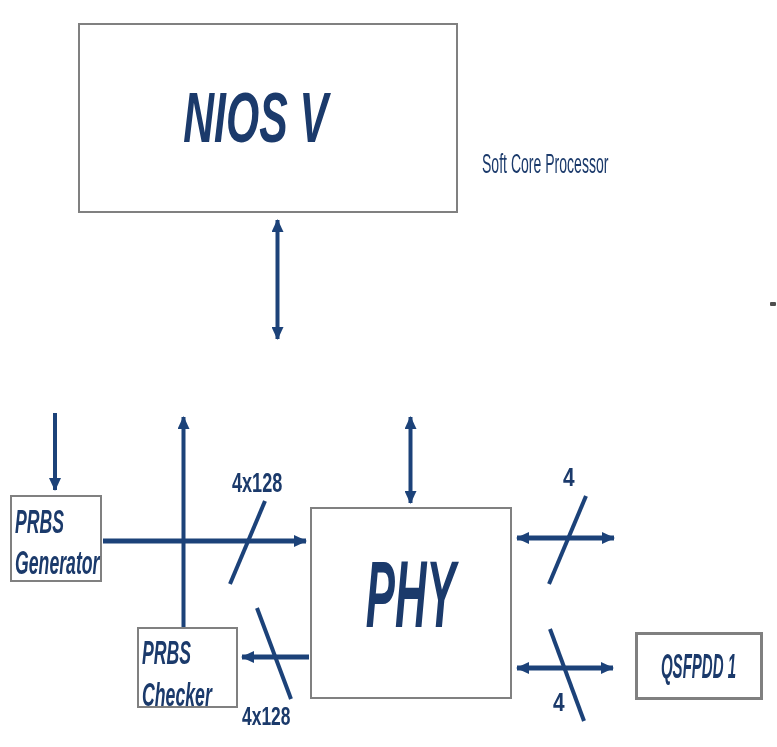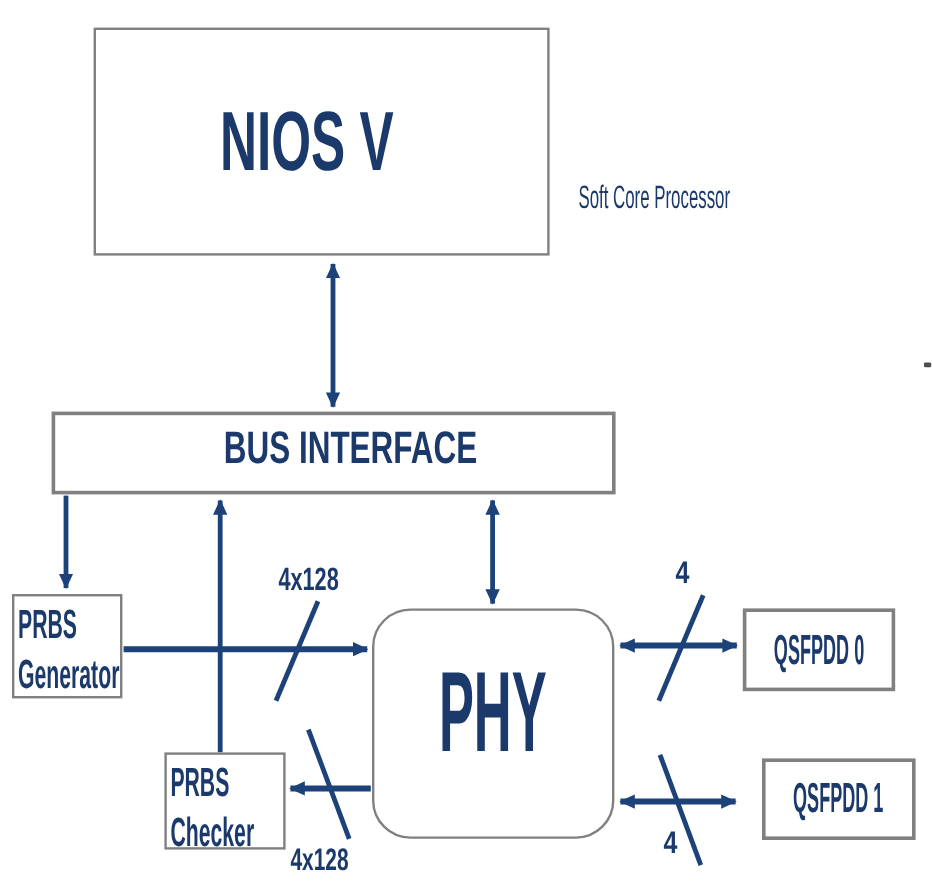--- a/index.html
+++ b/index.html
@@ -19,27 +19,28 @@
   .connectors{position:absolute;left:0;top:0;width:777px;height:747px;}
   .conn{stroke:var(--arrow);fill:none;}
   .ah-path{fill:var(--arrow);}
   .box{
     position:absolute;
     box-sizing:border-box;
     background:#fff;
     border:2px solid var(--border);
     display:flex;align-items:center;justify-content:center;
     color:var(--ink);
+    font-style:italic;
   }
   .box .t{display:inline-block;white-space:nowrap;}
   .b-niosv{left:78px;top:23px;width:380px;height:190px;}
   .t-niosv{font-size:70px;font-weight:700;transform:translateX(-12px) scaleX(0.61);}
   .b-bus{left:43px;top:343px;width:470px;height:69px;border-width:3px;}
   .t-bus{font-size:38px;font-weight:700;transform:translate(14px,-3px) scaleX(0.69);}
-  .b-phy{left:310px;top:507px;width:202px;height:192px;border-radius:32px;}
+  .b-phy{left:310px;top:507px;width:202px;height:192px;}
   .t-phy{font-size:95px;font-weight:700;transform:translateY(-9px) scaleX(0.46);}
   .b-q0{left:619px;top:507px;width:127px;height:69px;border-width:3px;}
   .b-q1{left:618px;top:632px;width:128px;height:68px;border-width:3px;margin-left:17px;}
   .t-qsfpdd{font-size:35px;font-weight:700;transform:scaleX(0.43);}
   .b-gen{left:10px;top:495px;width:92px;height:87px;display:block;padding:4px 0 0 3px;}
   .b-chk{left:137px;top:627px;width:101px;height:81px;display:block;padding:2px 0 0 3px;}
   .prbs-line{
     display:block;white-space:nowrap;
     font-size:34px;font-weight:700;line-height:41px;
     transform:scaleX(0.52);transform-origin:0 50%;
@@ -96,41 +97,35 @@
 
     <line class="conn" x1="550" y1="629" x2="584" y2="721" stroke-width="4"></line>
   </svg>
 
   <div class="box b-niosv">
     <span class="t t-niosv">NIOS V</span>
   </div>
 
   <div class="caption">Soft Core Processor</div>
 
-  <div class="box b-bus">
-    <span class="t t-bus">BUS INTERFACE</span>
-  </div>
 
   <div class="box b-gen">
     <span class="prbs-line">PRBS</span>
     <span class="prbs-line">Generator</span>
   </div>
 
   <div class="box b-chk">
     <span class="prbs-line">PRBS</span>
     <span class="prbs-line">Checker</span>
   </div>
 
   <div class="box b-phy">
     <span class="t t-phy">PHY</span>
   </div>
 
-  <div class="box b-q0">
-    <span class="t t-qsfpdd">QSFPDD 0</span>
-  </div>
 
   <div class="box b-q1">
     <span class="t t-qsfpdd">QSFPDD 1</span>
   </div>
 
   <div class="lbl lbl-4x128-a">4x128</div>
 
   <div class="lbl lbl-4x128-b">4x128</div>
 
   <div class="lbl lbl-4-a">4</div>

